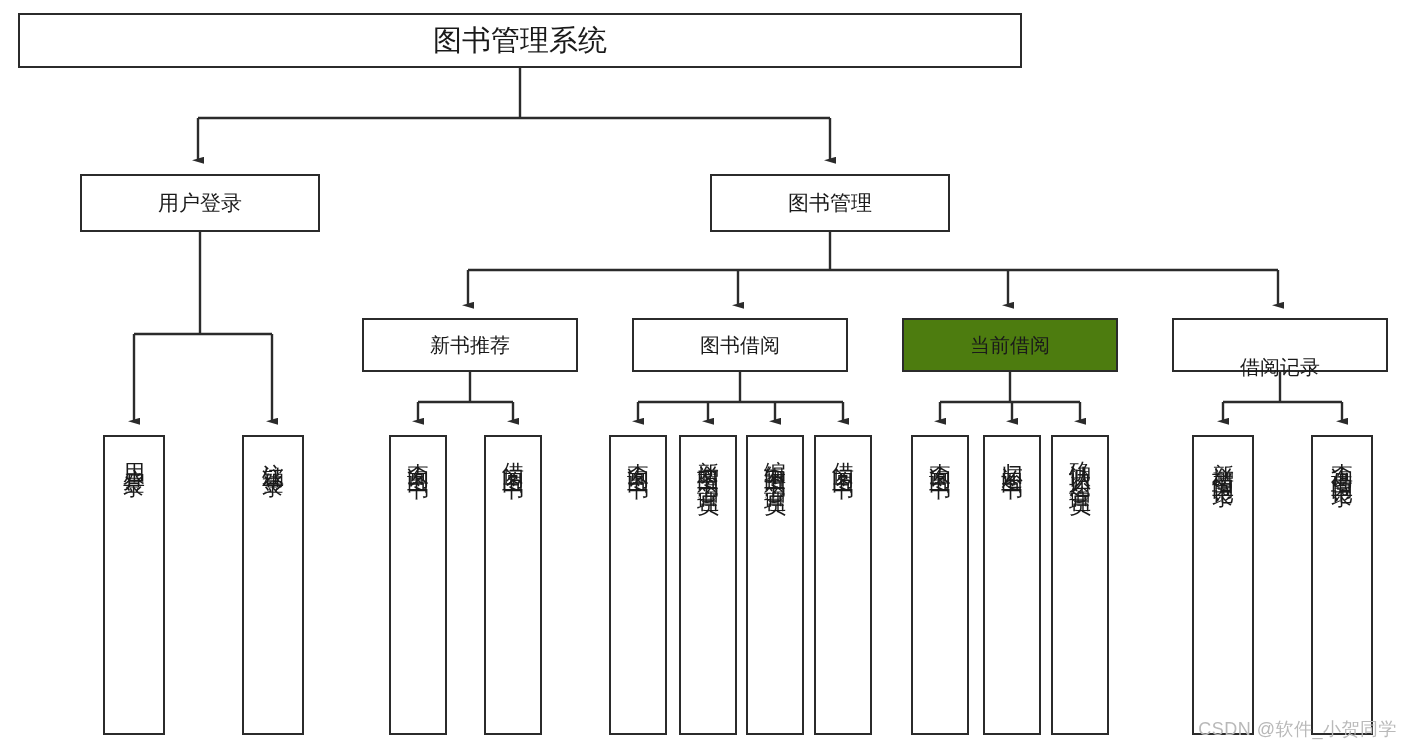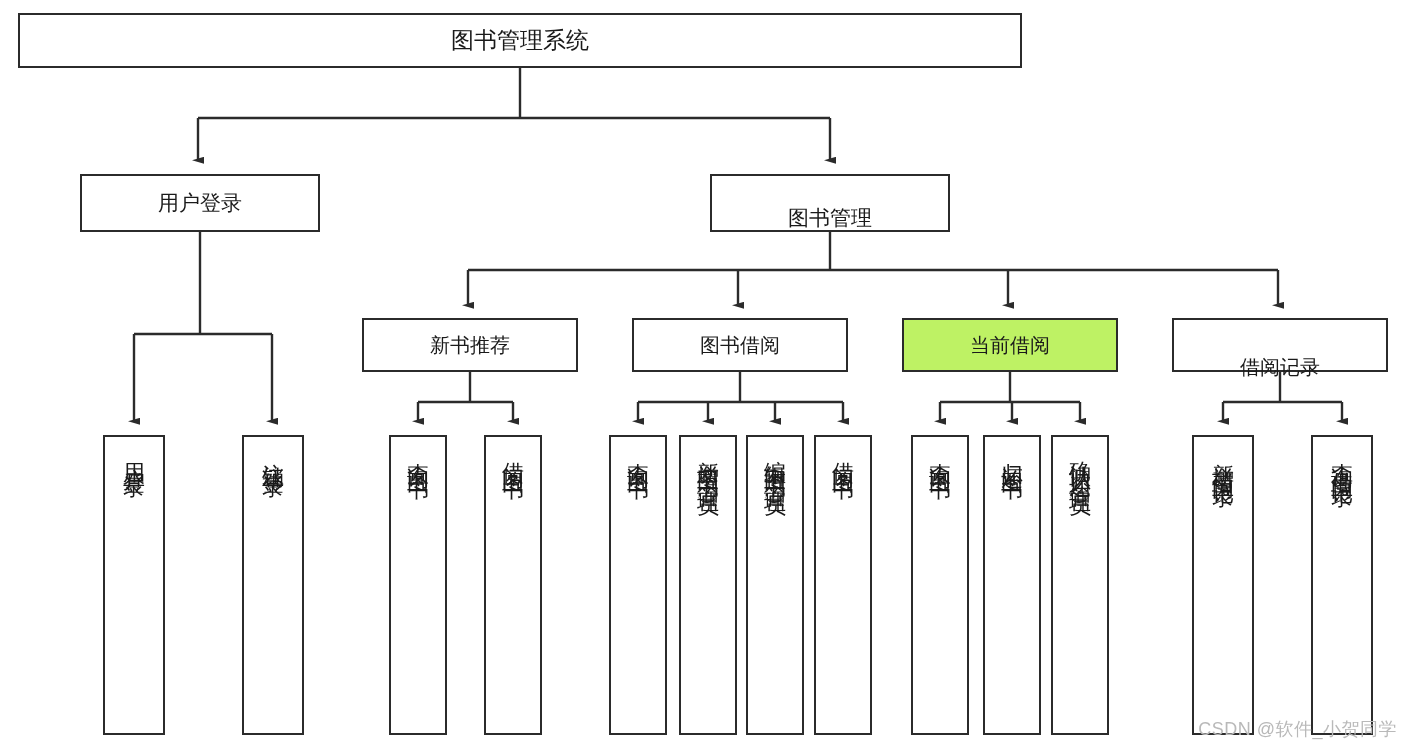--- a/index.html
+++ b/index.html
@@ -2,21 +2,21 @@
 <html><head>
 <meta charset="utf-8">
 <style>
   html,body{margin:0;padding:0;background:#ffffff;}
   body{width:1405px;height:747px;overflow:hidden;font-family:"Liberation Sans","DejaVu Sans",sans-serif;}
   #diagram-root{position:relative;width:1405px;height:747px;background:#ffffff;}
   svg#connectors{position:absolute;left:0;top:0;width:1405px;height:747px;}
   .node{position:absolute;box-sizing:border-box;background:#ffffff;border:2px solid #2b2b2b;
         display:flex;align-items:center;justify-content:center;}
   .node .label{color:#1a1a1a;line-height:1.12;text-align:center;white-space:nowrap;}
-  .node-root .label{font-size:23px;}
+  .node-root .label{font-size:29px;}
   .node-l1 .label{font-size:21px;}
   .node-l2 .label{font-size:20px;}
   .node-leaf{align-items:flex-start;justify-content:center;padding-top:8px;}
   .node-leaf .label{writing-mode:vertical-rl;text-orientation:upright;
         font-size:22px;letter-spacing:5px;line-height:1;}
   .node-leaf.tall-text{padding-top:6px;}
   #watermark{position:absolute;right:8px;bottom:6px;font-size:18px;color:#b9b9b9;
         letter-spacing:.5px;white-space:nowrap;}
 </style>
 </head>
@@ -74,31 +74,31 @@
     </g>
   </svg>
 
   <div class="node node-root" style="left: 18px; top: 13px; width: 1004px; height: 55px; border-color: rgb(43, 43, 43); background: rgb(255, 255, 255);">
     <span class="label" style="color: rgb(26, 26, 26);">图书管理系统</span>
   </div>
 
   <div class="node node-l1" style="left: 80px; top: 174px; width: 240px; height: 58px; border-color: rgb(43, 43, 43); background: rgb(255, 255, 255);">
     <span class="label" style="color: rgb(26, 26, 26);">用户登录</span>
   </div>
-  <div class="node node-l1" style="left: 710px; top: 174px; width: 240px; height: 58px; border-color: rgb(43, 43, 43); background: rgb(255, 255, 255); align-items: flex-end;">
+  <div class="node node-l1" style="left: 710px; top: 174px; width: 240px; height: 58px; border-color: rgb(43, 43, 43); background: rgb(255, 255, 255);">
     <span class="label" style="color: rgb(26, 26, 26);">图书管理</span>
   </div>
 
   <div class="node node-l2" style="left: 362px; top: 318px; width: 216px; height: 54px; border-color: rgb(43, 43, 43); background: rgb(255, 255, 255);">
     <span class="label" style="color: rgb(26, 26, 26);">新书推荐</span>
   </div>
   <div class="node node-l2" style="left: 632px; top: 318px; width: 216px; height: 54px; border-color: rgb(43, 43, 43); background: rgb(255, 255, 255);">
     <span class="label" style="color: rgb(26, 26, 26);">图书借阅</span>
   </div>
-  <div class="node node-l2" style="left: 902px; top: 318px; width: 216px; height: 54px; border-color: rgb(43, 43, 43); background: #bef264;">
+  <div class="node node-l2" style="left: 902px; top: 318px; width: 216px; height: 54px; border-color: rgb(43, 43, 43); background: #4d7c0f;">
     <span class="label" style="color: rgb(26, 26, 26);">当前借阅</span>
   </div>
   <div class="node node-l2" style="left: 1172px; top: 318px; width: 216px; height: 54px; border-color: rgb(43, 43, 43); background: rgb(255, 255, 255);">
     <span class="label" style="color: rgb(26, 26, 26); margin-top: 44px;">借阅记录</span>
   </div>
 
   <div class="node node-leaf" style="left: 103px; top: 435px; width: 62px; height: 300px; border-color: rgb(43, 43, 43); background: rgb(255, 255, 255);">
     <span class="label" style="color: rgb(26, 26, 26);">用户登录</span>
   </div>
   <div class="node node-leaf" style="left: 242px; top: 435px; width: 62px; height: 300px; border-color: rgb(43, 43, 43); background: rgb(255, 255, 255);">

